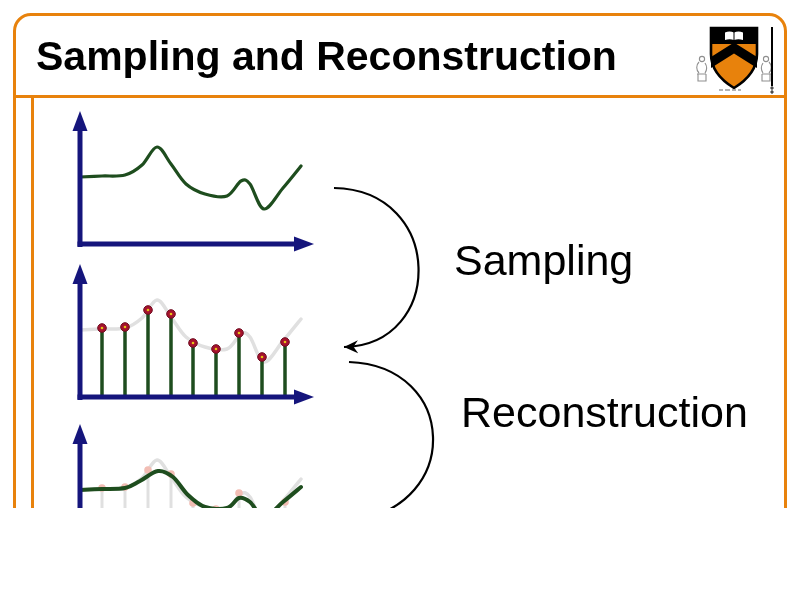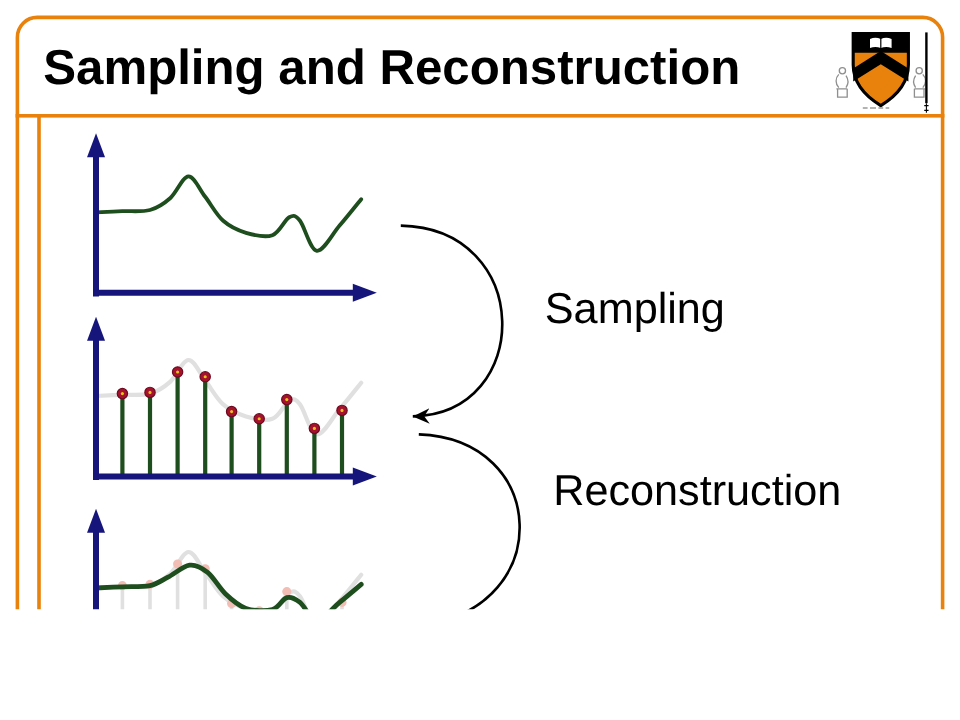--- a/index.html
+++ b/index.html
@@ -7,21 +7,21 @@
          font-family:"Liberation Sans", sans-serif;}
   .outer-border{position:absolute;left:13px;top:13px;width:768px;height:568px;
                 border:3px solid #E8820C;border-radius:18px;}
   .title-rule{position:absolute;left:13px;top:95px;width:774px;height:3px;background:#E8820C;}
   .left-rule{position:absolute;left:31px;top:97px;width:3px;height:490px;background:#E8820C;}
   .title{position:absolute;left:36px;top:33px;margin:0;font-size:41px;font-weight:bold;
          color:#000;letter-spacing:0px;white-space:nowrap;}
   .logo{position:absolute;left:692px;top:26px;width:84px;height:70px;}
   .fig{position:absolute;left:56px;}
   .arrows{position:absolute;left:0;top:0;}
-  .lbl{position:absolute;font-size:36px;color:#000;white-space:nowrap;}
+  .lbl{position:absolute;font-size:43px;color:#000;white-space:nowrap;}
   .lbl-sampling{left:454px;top:236px;}
   .lbl-recon{left:461px;top:388px;}
 </style>
 </head>
 <body>
 
 <div class="slide">
   <div class="outer-border"></div>
   <div class="title-rule"></div>
   <div class="left-rule"></div>

